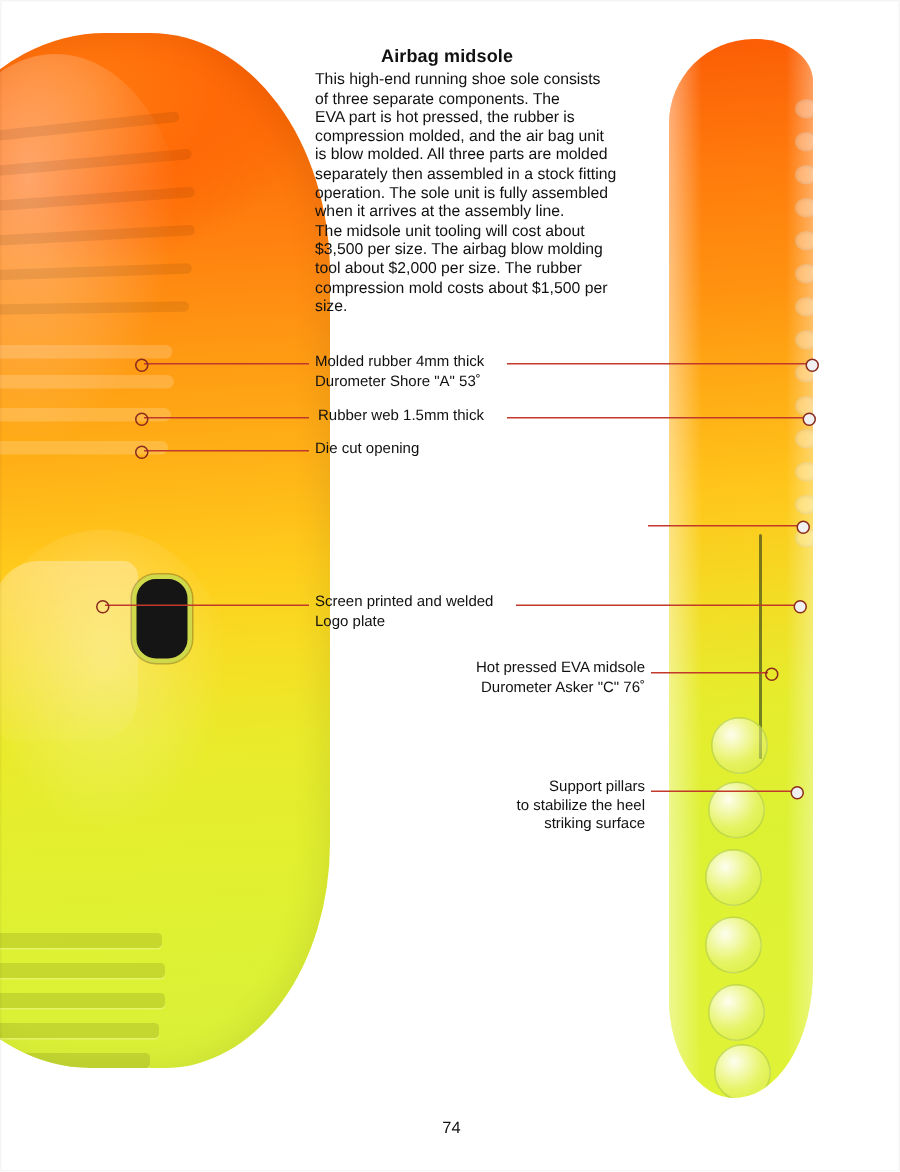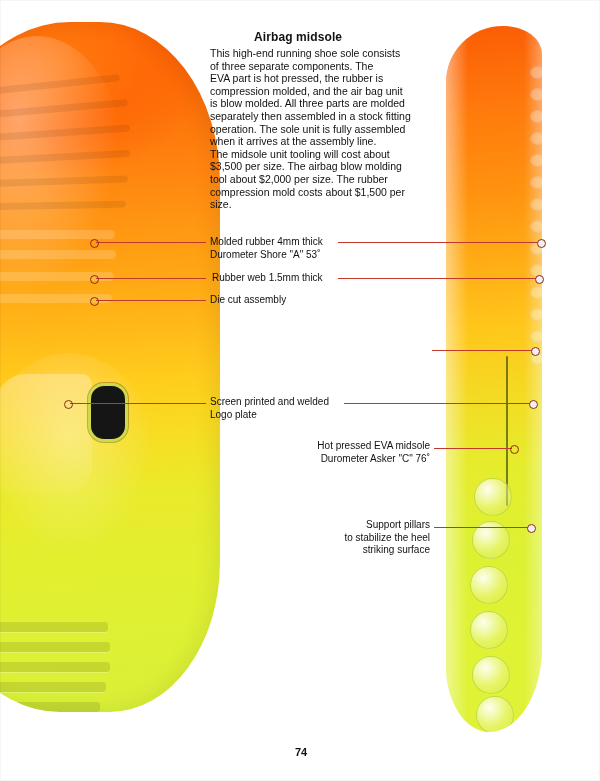--- a/index.html
+++ b/index.html
@@ -220,21 +220,20 @@
   }
 
   .page-number {
     position: absolute;
     left: 2px;
     right: 0;
     top: 746px;
     text-align: center;
     font-size: 11px;
     color: #111;
-    font-weight: bold;
   }
   .page-edge {
     position: absolute;
     left: 0;
     top: 0;
     width: 600px;
     height: 781px;
     box-shadow: inset 0 0 0 1px rgba(0,0,0,0.04);
     pointer-events: none;
   }
@@ -323,21 +322,21 @@
   <div class="dot" style="left:90px; top:239px;"></div>
   <div class="leader" style="left:338px; top:242px; width:200px;"></div>
   <div class="dot filled" style="left:537px; top:239px;"></div>
 
   <div class="anno" style="left:212px; top:272px;">Rubber web 1.5mm thick</div>
   <div class="leader" style="left:96px; top:278px; width:110px;"></div>
   <div class="dot" style="left:90px; top:275px;"></div>
   <div class="leader" style="left:338px; top:278px; width:198px;"></div>
   <div class="dot filled" style="left:535px; top:275px;"></div>
 
-  <div class="anno" style="left:210px; top:294px;">Die cut assembly</div>
+  <div class="anno" style="left:210px; top:294px;">Die cut opening</div>
   <div class="leader" style="left:96px; top:300px; width:110px;"></div>
   <div class="dot" style="left:90px; top:297px;"></div>
 
   <div class="leader" style="left:432px; top:350px; width:100px;"></div>
   <div class="dot filled" style="left:531px; top:347px;"></div>
 
   <div class="anno" style="left:210px; top:396px;">Screen printed and welded
 Logo plate</div>
   <div class="leader" style="left:70px; top:403px; width:136px;"></div>
   <div class="dot" style="left:64px; top:400px;"></div>

